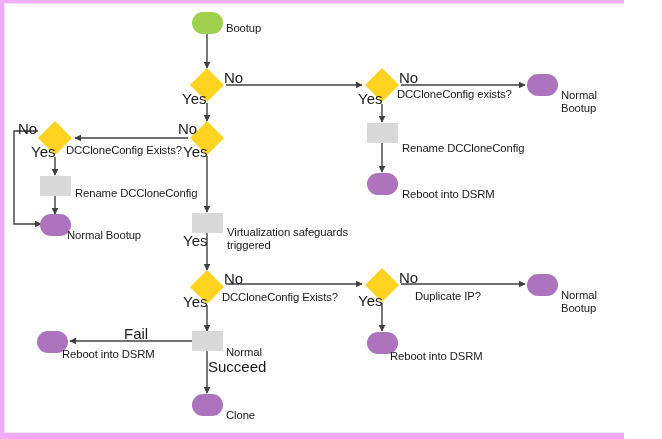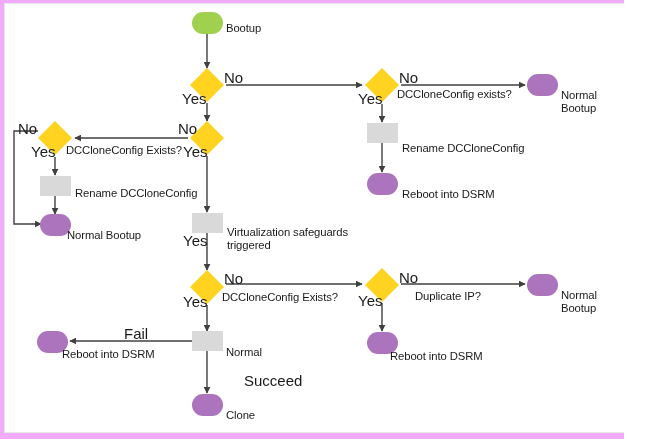--- a/index.html
+++ b/index.html
@@ -188,14 +188,14 @@
 
   <div class="edge-label" style="left:183px; top:234px;">Yes</div>
 
   <div class="edge-label" style="left:224px; top:272px;">No</div>
   <div class="edge-label" style="left:183px; top:295px;">Yes</div>
 
   <div class="edge-label" style="left:399px; top:271px;">No</div>
   <div class="edge-label" style="left:358px; top:294px;">Yes</div>
 
   <div class="edge-label" style="left:124px; top:327px;">Fail</div>
-  <div class="edge-label" style="left:208px; top:374px;padding-left:36px;">Succeed</div>
+  <div class="edge-label" style="left:208px; top:360px;">Succeed</div>
 </div>
 
 </body></html>

